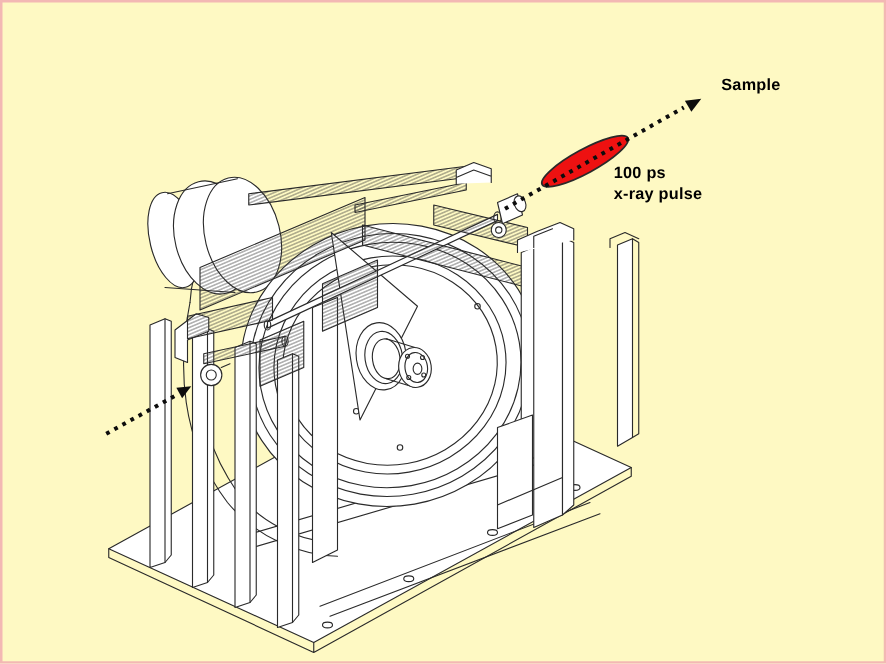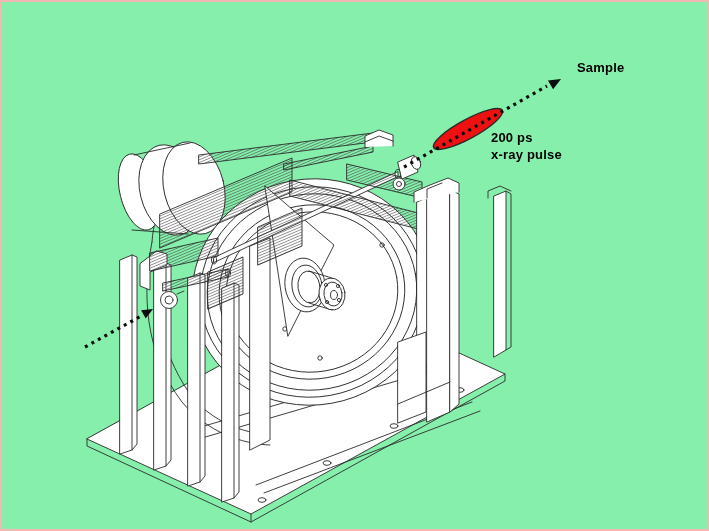--- a/index.html
+++ b/index.html
@@ -1,18 +1,18 @@
 <!DOCTYPE html>
 <html><head>
 <meta charset="utf-8">
 <style>
   html,body{margin:0;padding:0;background:#fff;}
   .stage{
     position:relative;width:709px;height:531px;overflow:hidden;
-    background:#86efac;border:2px solid #f3b8b4;box-sizing:border-box;
+    background:#fef9c3;border:2px solid #f3b8b4;box-sizing:border-box;
     font-family:"Liberation Sans", sans-serif;
   }
   .drawing{position:absolute;left:0;top:0;}
   .lbl{
     position:absolute;font-weight:bold;color:#000;
     font-size:13px;line-height:16.5px;white-space:nowrap;
     letter-spacing:0.2px;
   }
   .lbl span{display:block;}
   #sample-label{left:575px;top:58px;}
@@ -144,17 +144,17 @@
         <polyline points="402,165 545,84" stroke="#0d0d0d" stroke-width="3.2" stroke-dasharray="3 4.4" stroke-linecap="butt"></polyline>
         <polygon points="559,77 551.1,87.3 545.9,78.5" fill="#0d0d0d" stroke="none"></polygon>
       </g>
 
     </g>
   </svg>
 
   <div class="lbl" id="sample-label">Sample</div>
 
   <div class="lbl" id="pulse-label">
-    <span>200 ps</span>
+    <span>100 ps</span>
     <span>x-ray pulse</span>
   </div>
 
 </div>
 
 </body></html>

